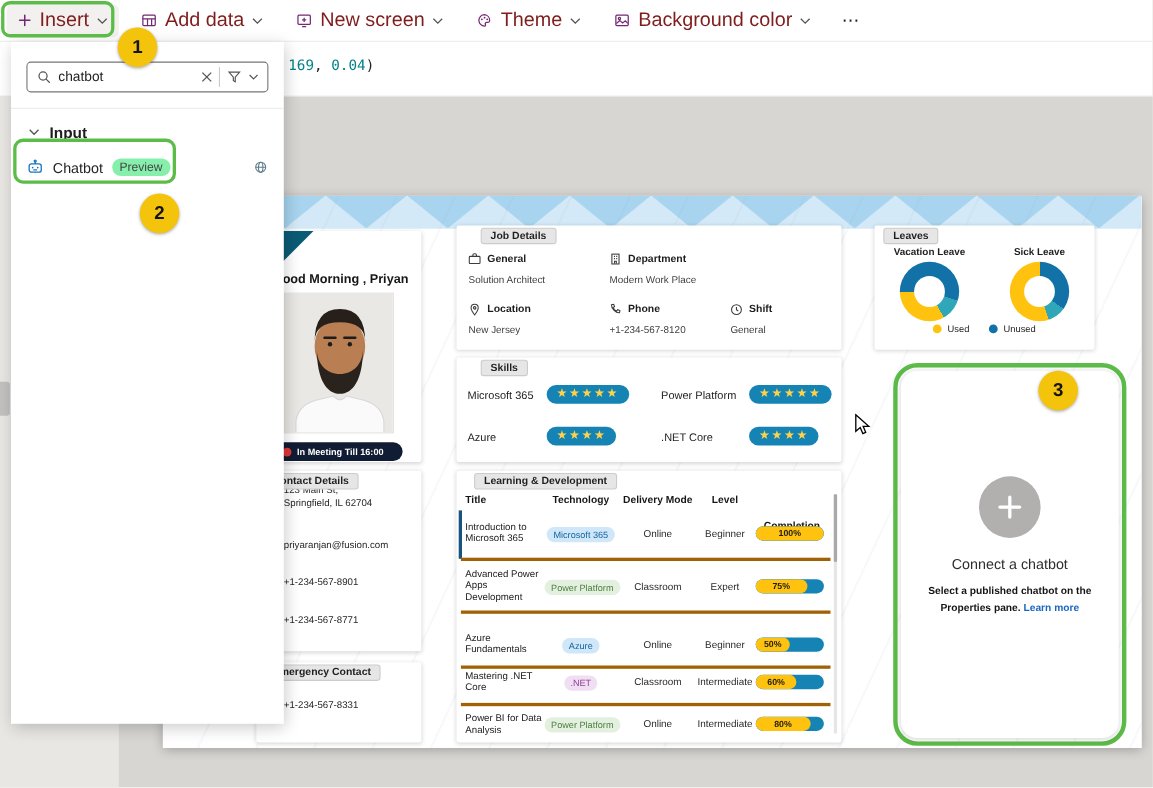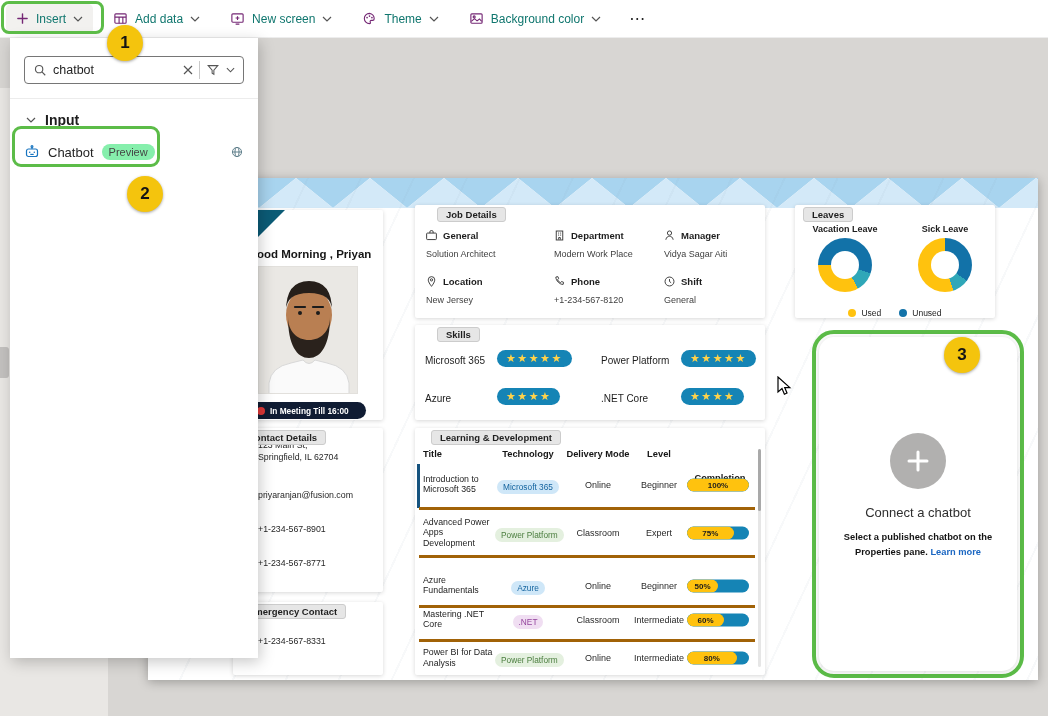--- a/index.html
+++ b/index.html
@@ -2,21 +2,21 @@
 <html><head>
 <meta charset="utf-8">
 <style>
   *{margin:0;padding:0;box-sizing:border-box;}
   html,body{background:#ffffff;}
   body{font-family:"Liberation Sans",sans-serif;color:#242424;}
   .stage{position:relative;width:1048px;height:716px;overflow:hidden;background:#d8d6d3;}
 
   
   .toolbar{position:absolute;left:0;top:0;width:100%;height:38px;background:#fff;display:flex;align-items:center;gap:10px;padding-left:6px;z-index:30;border-bottom:1px solid #ededed;}
-  .tb{display:flex;align-items:center;gap:7px;background:none;border:none;font-family:"Liberation Sans",sans-serif;font-size:12px;color:#0f766e;padding:6px 10px;cursor:pointer;white-space:nowrap;}
+  .tb{display:flex;align-items:center;gap:7px;background:none;border:none;font-family:"Liberation Sans",sans-serif;font-size:18px;color:#7f1d1d;padding:6px 10px;cursor:pointer;white-space:nowrap;}
   .tb .ic{display:inline-flex;color:#742774;}
   .tb .chev{display:inline-flex;color:#555;}
   .insert-btn{background:#f2f1ef;border-radius:5px;height:30px;}
   .more-btn{font-size:16px;letter-spacing:1px;color:#242424;padding:6px 8px;}
 
   
   .formula-bar{position:absolute;left:0;top:38px;width:100%;height:50px;background:#fff;border-bottom:1px solid #e3e2e0;z-index:10;}
   .fx{position:absolute;left:262px;top:15px;font-family:"DejaVu Sans Mono",monospace;font-size:13px;}
   .fx span{white-space:pre;}
   .fx .num{color:#038387;}
@@ -45,21 +45,21 @@
   
   .jd{position:absolute;width:126px;}
   .jd-l{display:flex;align-items:center;gap:5px;font-size:9.5px;font-weight:bold;color:#1d1d1d;}
   .jd-l .ji{display:inline-flex;color:#3c3c3c;}
   .jd-v{font-size:9px;color:#3f3f3f;margin-top:7px;padding-left:1px;white-space:nowrap;}
 
   
   .dt{position:absolute;font-size:9px;font-weight:600;text-align:center;color:#1d1d1d;}
   .donut{position:absolute;width:54px;height:54px;border-radius:50%;}
   .donut .hole{position:absolute;left:50%;top:50%;width:28px;height:28px;background:#fff;border-radius:50%;transform:translate(-50%,-50%);}
-  .legend{position:absolute;left:0;bottom:0;width:100%;display:flex;justify-content:center;align-items:center;gap:5px;font-size:8.5px;color:#222;}
+  .legend{position:absolute;left:0;bottom:14px;width:100%;display:flex;justify-content:center;align-items:center;gap:5px;font-size:8.5px;color:#222;}
   .legend .gap{width:8px;}
   .dot{width:8px;height:8px;border-radius:50%;display:inline-block;}
 
   
   .sk-label{position:absolute;font-size:10px;color:#1d1d1d;white-space:nowrap;}
   .stars{position:absolute;background:#1584b5;color:#ffd24a;border-radius:9px;padding:2px 9px;font-size:11px;letter-spacing:1.5px;line-height:13px;white-space:nowrap;}
 
   
   .th{position:absolute;top:21px;font-size:9.3px;font-weight:bold;color:#161616;}
   .lrow{position:absolute;left:4px;right:10px;border-bottom:3px solid #a16207;}
@@ -198,20 +198,23 @@
       <span class="chev">
         <svg width="10" height="6" viewBox="0 0 10 6" fill="none" stroke="currentColor" stroke-width="1.2">
             <path d="M1 1l4 4 4-4"></path>
           </svg>
       </span>
     </button>
 
     <button class="tb more-btn">⋯</button>
   </header>
 
+  <div class="formula-bar">
+    <span class="fx"><span class="num">169</span><span class="punct">, </span><span class="num">0.04</span><span class="punct">)</span></span>
+  </div>
 
   <div class="canvas">
     <div class="left-rail"></div>
     <div class="pane-handle"></div>
 
     <div class="app">
       <svg class="banner" width="890" height="30">
         <defs>
           <pattern id="tri" width="74" height="30" patternUnits="userSpaceOnUse">
             <rect width="74" height="30" fill="#ffffff"></rect>
@@ -264,32 +267,20 @@
           <div class="jd-l">
               <span class="ji">
                 <svg width="13" height="13" viewBox="0 0 16 16" fill="none" stroke="currentColor" stroke-width="1.2">
                   <rect x="4" y="2.5" width="8" height="11"></rect>
                   <path d="M6.3 5h1.2M8.8 5h1.2M6.3 7.5h1.2M8.8 7.5h1.2M7 13v-2.5h2V13"></path>
                 </svg>
               </span>
               <span>Department</span>
             </div>
           <div class="jd-v">Modern Work Place</div>
-        </div>
-        <div class="jd" style="left:248px;top:24px;">
-          <div class="jd-l">
-              <span class="ji">
-                <svg width="13" height="13" viewBox="0 0 16 16" fill="none" stroke="currentColor" stroke-width="1.2">
-                  <circle cx="8" cy="5" r="2.6"></circle>
-                  <path d="M3.5 13.2c.6-3.1 2.4-4.3 4.5-4.3s3.9 1.2 4.5 4.3"></path>
-                </svg>
-              </span>
-              <span>Manager</span>
-            </div>
-          <div class="jd-v">Vidya Sagar Aiti</div>
         </div>
         <div class="jd" style="left:10px;top:70px;">
           <div class="jd-l">
               <span class="ji">
                 <svg width="13" height="13" viewBox="0 0 16 16" fill="none" stroke="currentColor" stroke-width="1.2">
                   <path d="M8 2a4 4 0 0 1 4 4c0 3-4 8-4 8S4 9 4 6a4 4 0 0 1 4-4z"></path>
                   <circle cx="8" cy="6" r="1.4"></circle>
                 </svg>
               </span>
               <span>Location</span>

